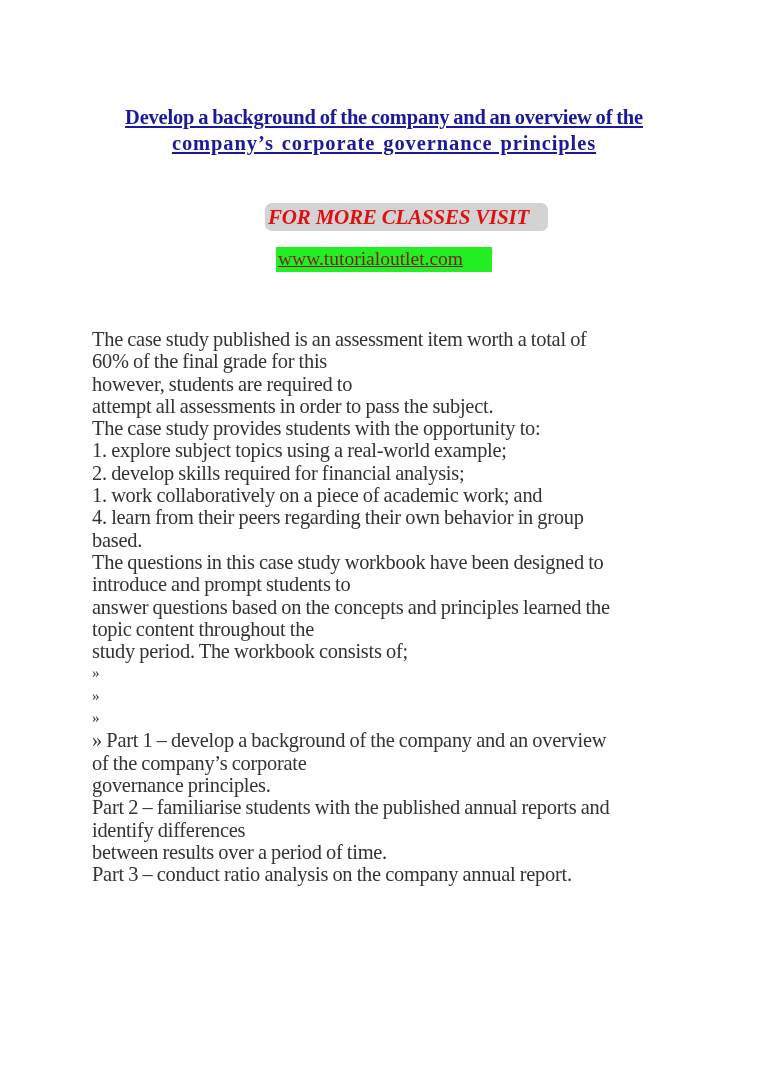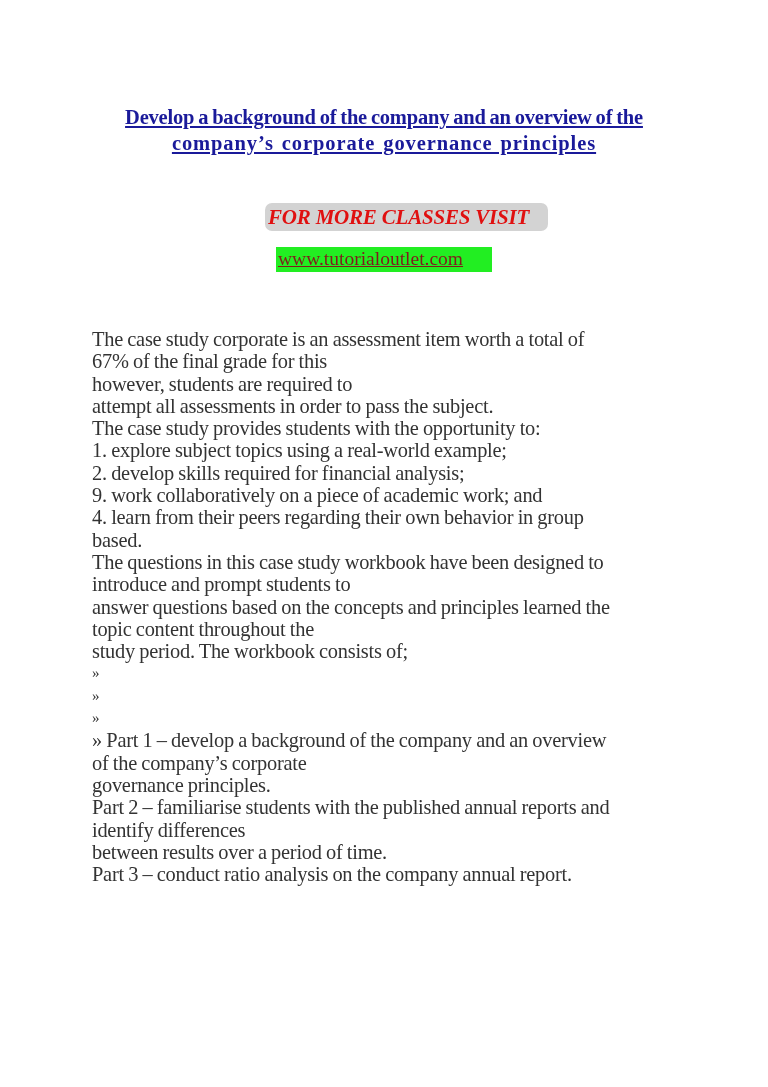--- a/index.html
+++ b/index.html
@@ -28,28 +28,28 @@
 
   <div class="promo">
     <span>FOR MORE CLASSES VISIT</span>
   </div>
 
   <div class="url">
     <span>www.tutorialoutlet.com</span>
   </div>
 
   <div class="body">
-    <span class="ln">The case study corporate is an assessment item worth a total of</span>
-    <span class="ln">67% of the final grade for this</span>
+    <span class="ln">The case study published is an assessment item worth a total of</span>
+    <span class="ln">60% of the final grade for this</span>
     <span class="ln">however, students are required to</span>
     <span class="ln">attempt all assessments in order to pass the subject.</span>
     <span class="ln">The case study provides students with the opportunity to:</span>
     <span class="ln">1. explore subject topics using a real-world example;</span>
     <span class="ln">2. develop skills required for financial analysis;</span>
-    <span class="ln">9. work collaboratively on a piece of academic work; and</span>
+    <span class="ln">1. work collaboratively on a piece of academic work; and</span>
     <span class="ln">4. learn from their peers regarding their own behavior in group</span>
     <span class="ln">based.</span>
     <span class="ln">The questions in this case study workbook have been designed to</span>
     <span class="ln">introduce and prompt students to</span>
     <span class="ln">answer questions based on the concepts and principles learned the</span>
     <span class="ln">topic content throughout the</span>
     <span class="ln">study period. The workbook consists of;</span>
     <span class="ln small">»</span>
     <span class="ln small">»</span>
     <span class="ln small">»</span>

